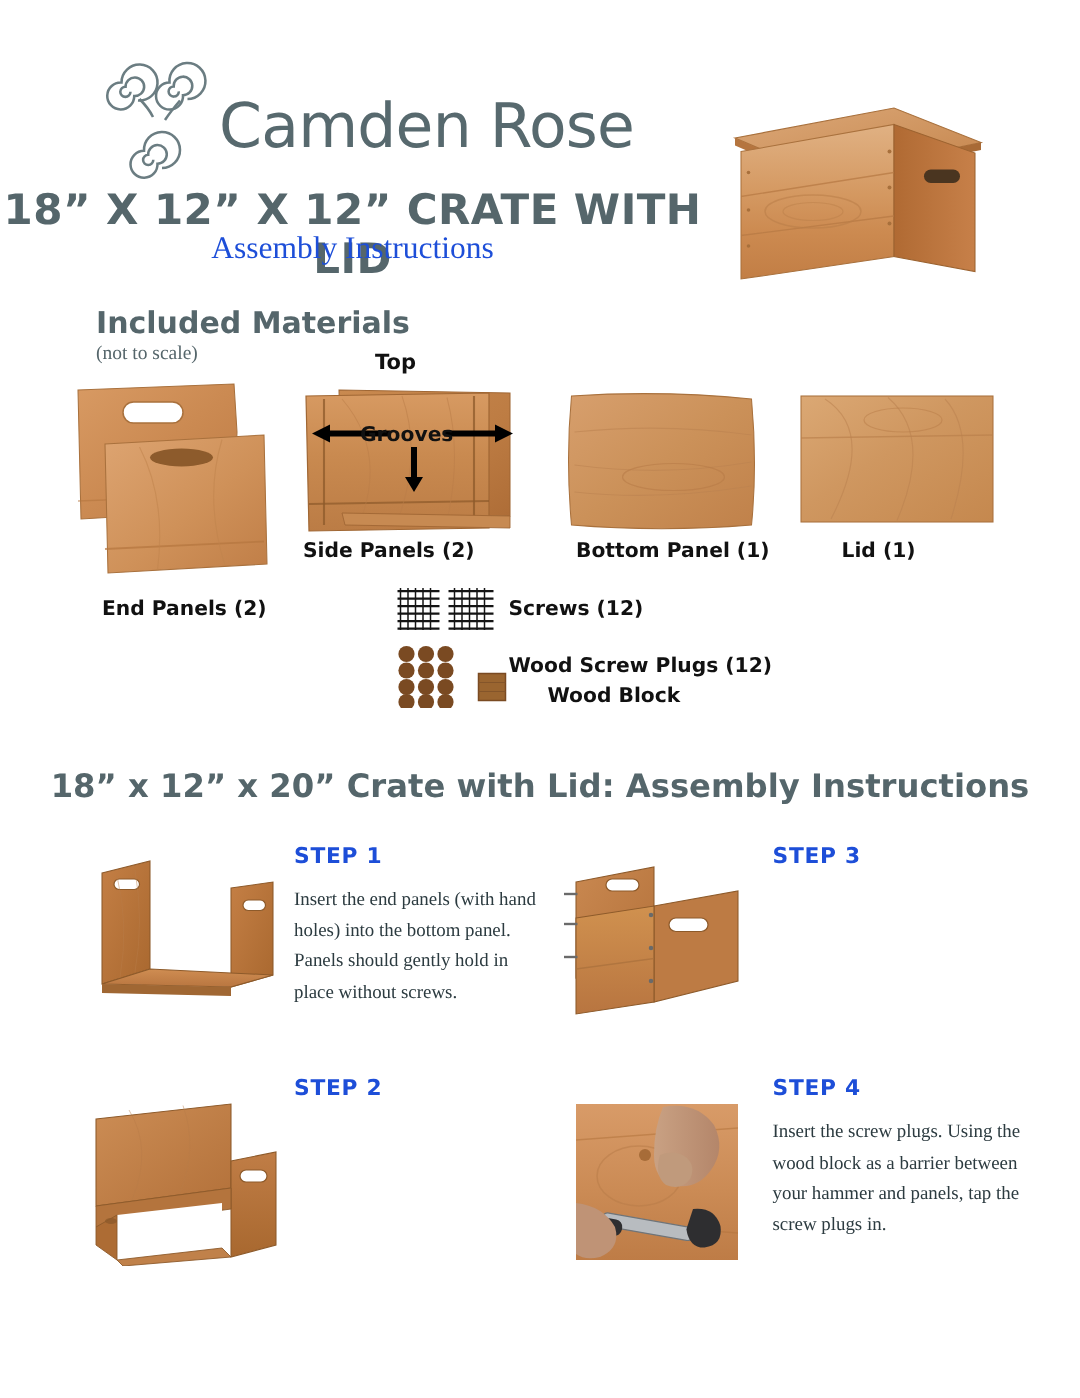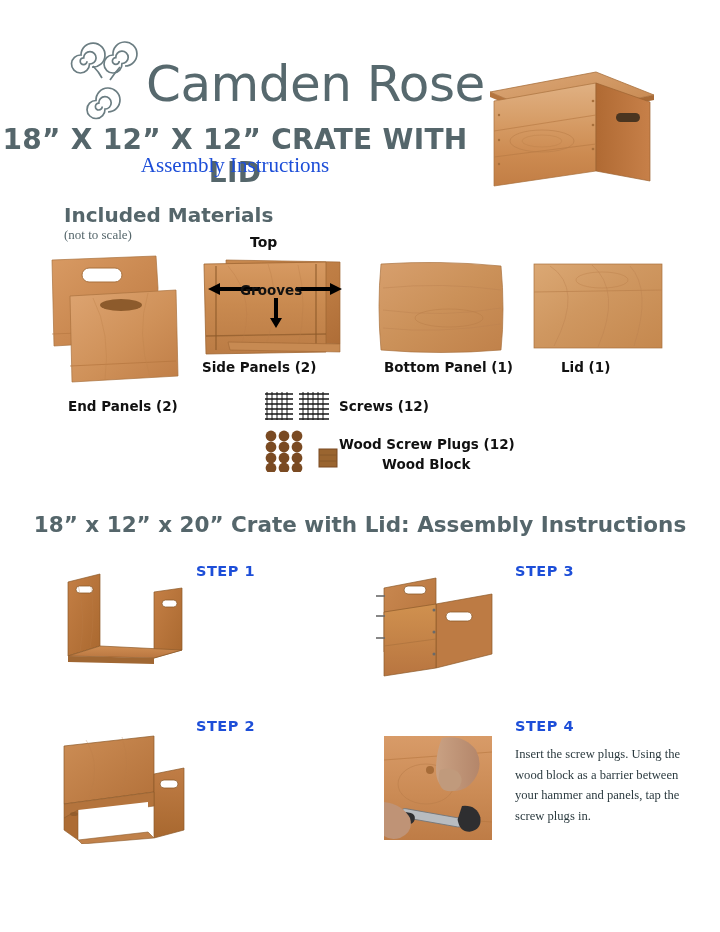--- a/index.html
+++ b/index.html
@@ -8,21 +8,21 @@
     background: #ffffff;
     font-family: "Liberation Sans", sans-serif;
     overflow: hidden;
   }
   .page { position: relative; width: 720px; height: 932px; background:#fff; }
 
   
   .logo-wrap { position:absolute; left:62px; top:36px; display:flex; align-items:center; }
   .logo-mark { width:82px; height:96px; }
   .logo-text {
-    font-size:50px; color:#57696e; letter-spacing:-0.5px;
+    font-size:41px; color:#57696e; letter-spacing:-0.5px;
     font-family:"DejaVu Sans", sans-serif; margin-left:2px; white-space:nowrap;
   }
 
   
   .hero { position:absolute; left:478px; top:45px; width:182px; height:148px; }
 
   
   .title-main {
     position:absolute; left:0; top:123px; width:470px; text-align:center;
     font-size:28px; font-weight:bold; color:#55666b; letter-spacing:0.3px;
@@ -279,21 +279,21 @@
         <circle cx="20" cy="38" r="5.4"></circle>
         <circle cx="33" cy="38" r="5.4"></circle>
     </g>
   </svg>
   <div class="cap" style="left:339px; top:436px;">Wood Screw Plugs (12)</div>
 
   <svg class="wood" style="left:318px; top:448px;" width="20" height="20" viewBox="0 0 20 20">
     <rect x="1" y="1" width="18" height="18" fill="#9a6530" stroke="#7a4a22" stroke-width="1"></rect>
     <path d="M1 7 H19 M1 13 H19" stroke="#84552a" stroke-width="0.8"></path>
   </svg>
-  <div class="cap" style="left:339px; top:456px;padding-left:43px;">Wood Block</div>
+  <div class="cap" style="left:322px; top:456px;padding-left:43px;">Wood Block</div>
 
   <div class="sec-head">18” x 12” x 20” Crate with Lid: Assembly Instructions</div>
 
   <svg class="step-photo" style="left:62px; top:558px;" width="130" height="118" viewBox="0 0 130 118">
     <defs>
       <linearGradient id="s1a" x1="0" y1="0" x2="1" y2="1">
         <stop offset="0%" stop-color="#c47f45"></stop>
           <stop offset="100%" stop-color="#a9682f"></stop>
       </linearGradient>
       <linearGradient id="s1b" x1="0" y1="0" x2="0" y2="1">
@@ -309,20 +309,21 @@
     <rect x="100" y="42" width="15" height="7" rx="3.5" fill="#fff" stroke="#8d5a2a" stroke-width="0.8"></rect>
 
     <polygon points="6,98 92,100 120,92 38,88" fill="url(#s1b)" stroke="#8d5a2a" stroke-width="0.7"></polygon>
     <polygon points="6,98 92,100 92,106 6,104" fill="#a06733"></polygon>
     <g stroke="#b87c48" stroke-width="0.6" fill="none" opacity="0.5">
       <path d="M16 26 q8 32 2 68"></path>
         <path d="M28 22 q6 34 0 68"></path>
     </g>
   </svg>
   <div class="step-title" style="left:196px; top:563px;">STEP 1</div>
+  <div class="step-body" style="left:196px; top:589px; width:168px;">Insert the end panels (with hand holes) into the bottom panel. Panels should gently hold in place without screws.</div>
 
   <svg class="step-photo" style="left:374px; top:558px;" width="132" height="120" viewBox="0 0 132 120">
     <defs>
       <linearGradient id="s3a" x1="0" y1="0" x2="1" y2="1">
         <stop offset="0%" stop-color="#c98850"></stop>
           <stop offset="100%" stop-color="#b3713a"></stop>
       </linearGradient>
       <linearGradient id="s3b" x1="0" y1="0" x2="0" y2="1">
         <stop offset="0%" stop-color="#d0914f"></stop>
           <stop offset="100%" stop-color="#b87540"></stop>

